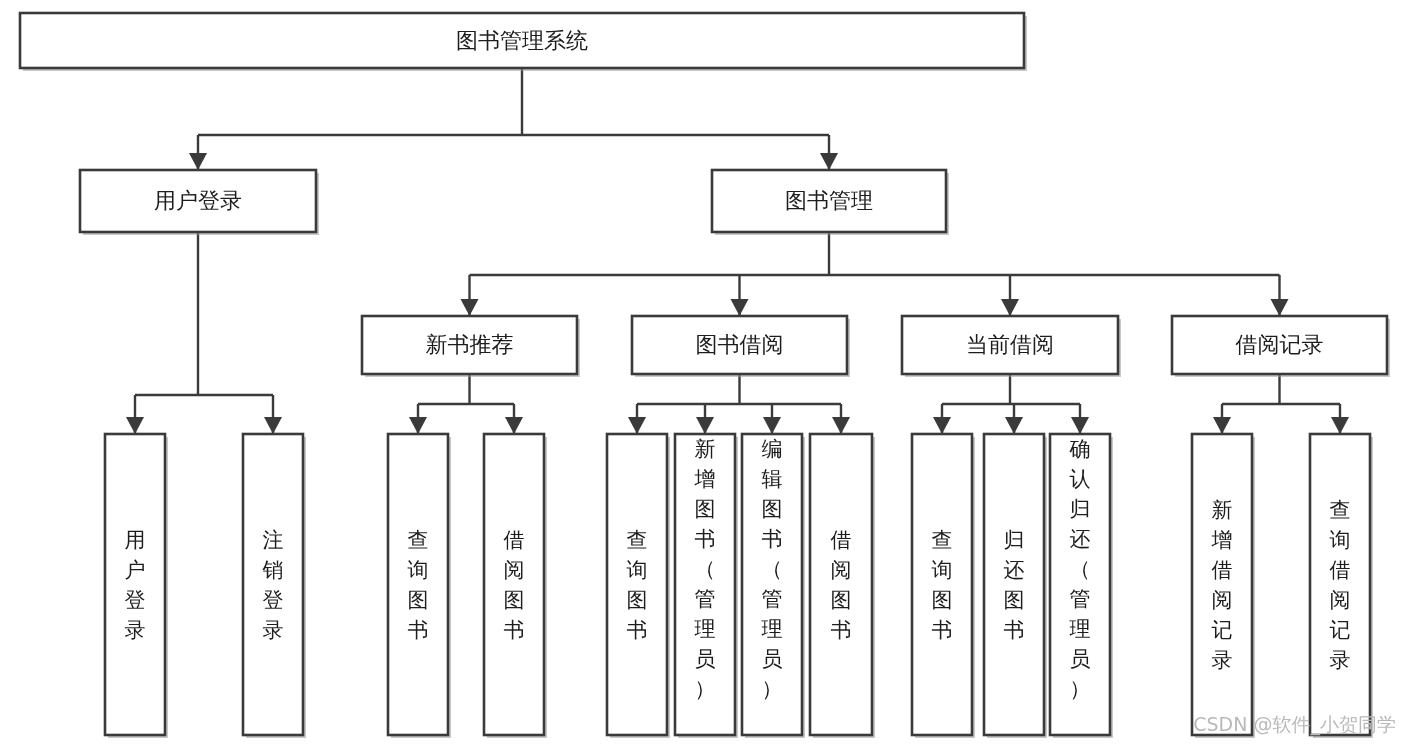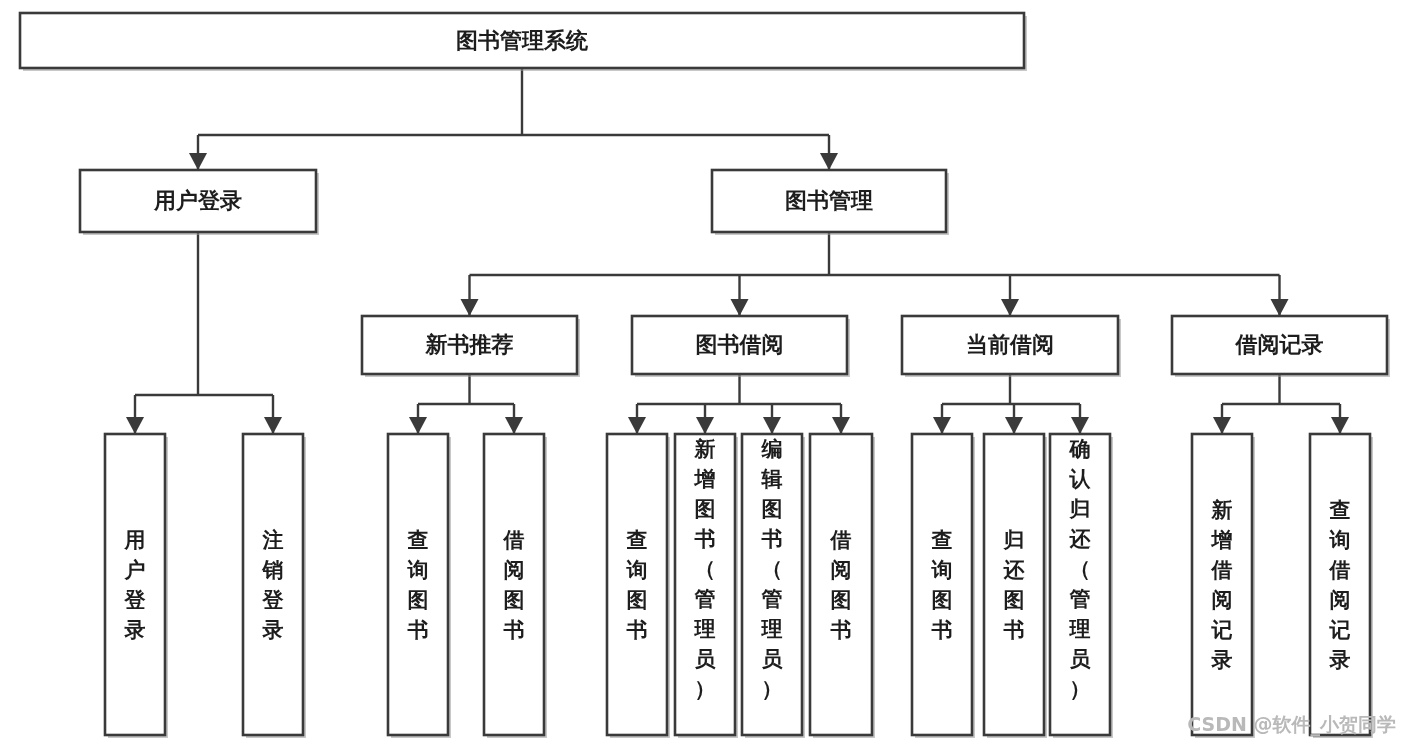--- a/index.html
+++ b/index.html
@@ -12,21 +12,20 @@
     width: 1405px;
     height: 747px;
     overflow: hidden;
     font-family: "DejaVu Sans", "Liberation Sans", sans-serif;
   }
   #diagram-root {
     position: relative;
     width: 1405px;
     height: 747px;
     background: #ffffff;
-    font-weight: bold;
   }
   svg.diagram-canvas {
     position: absolute;
     top: 0;
     left: 0;
     width: 1405px;
     height: 747px;
     display: block;
   }
   .node-box {

